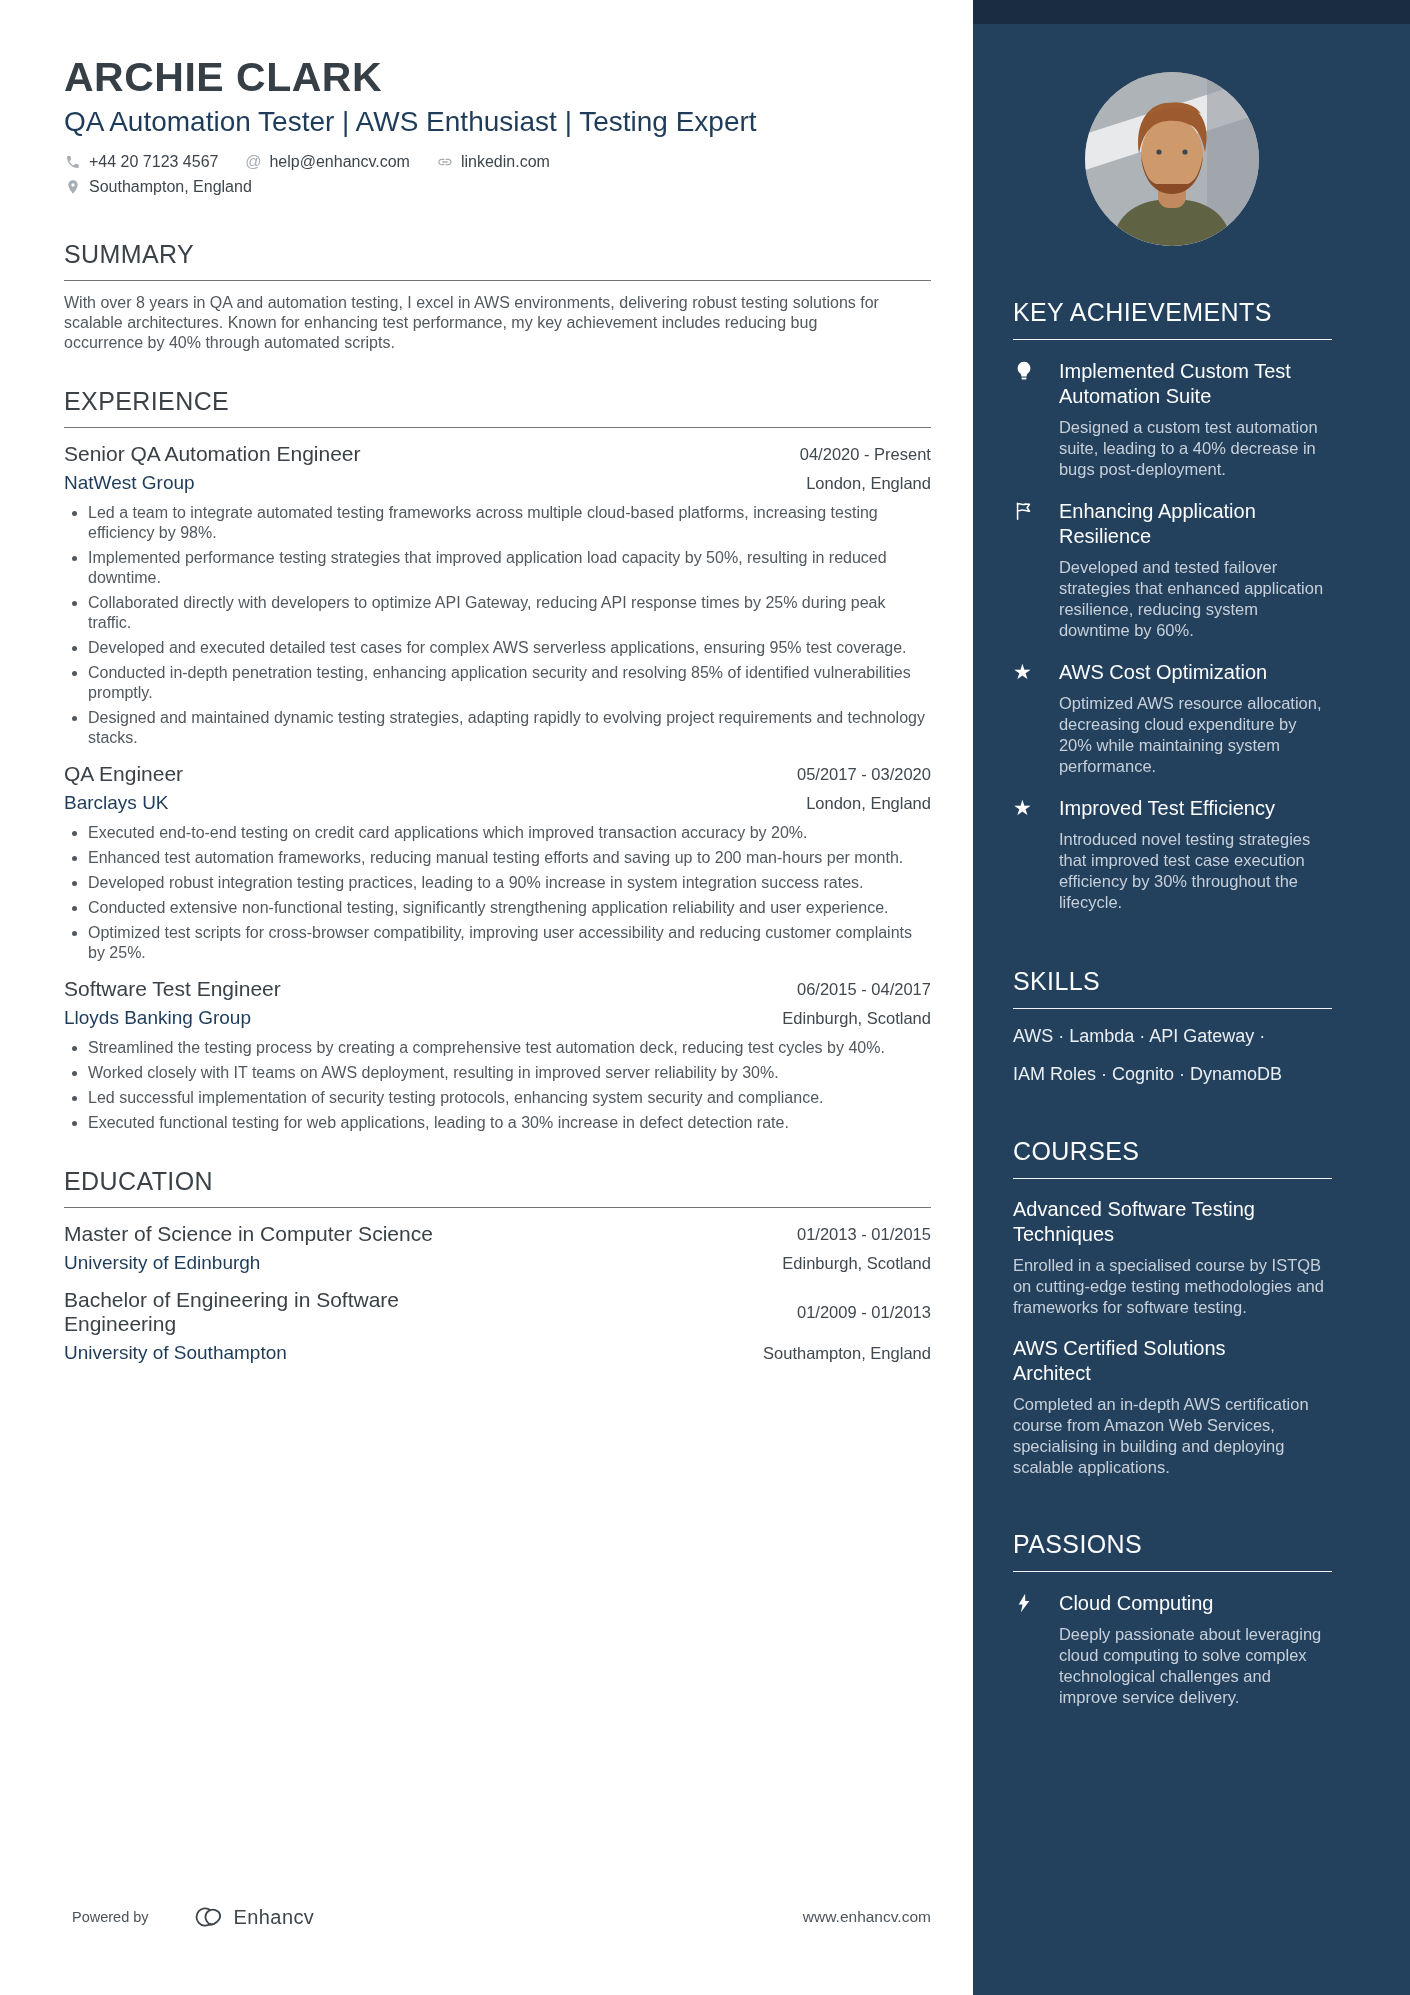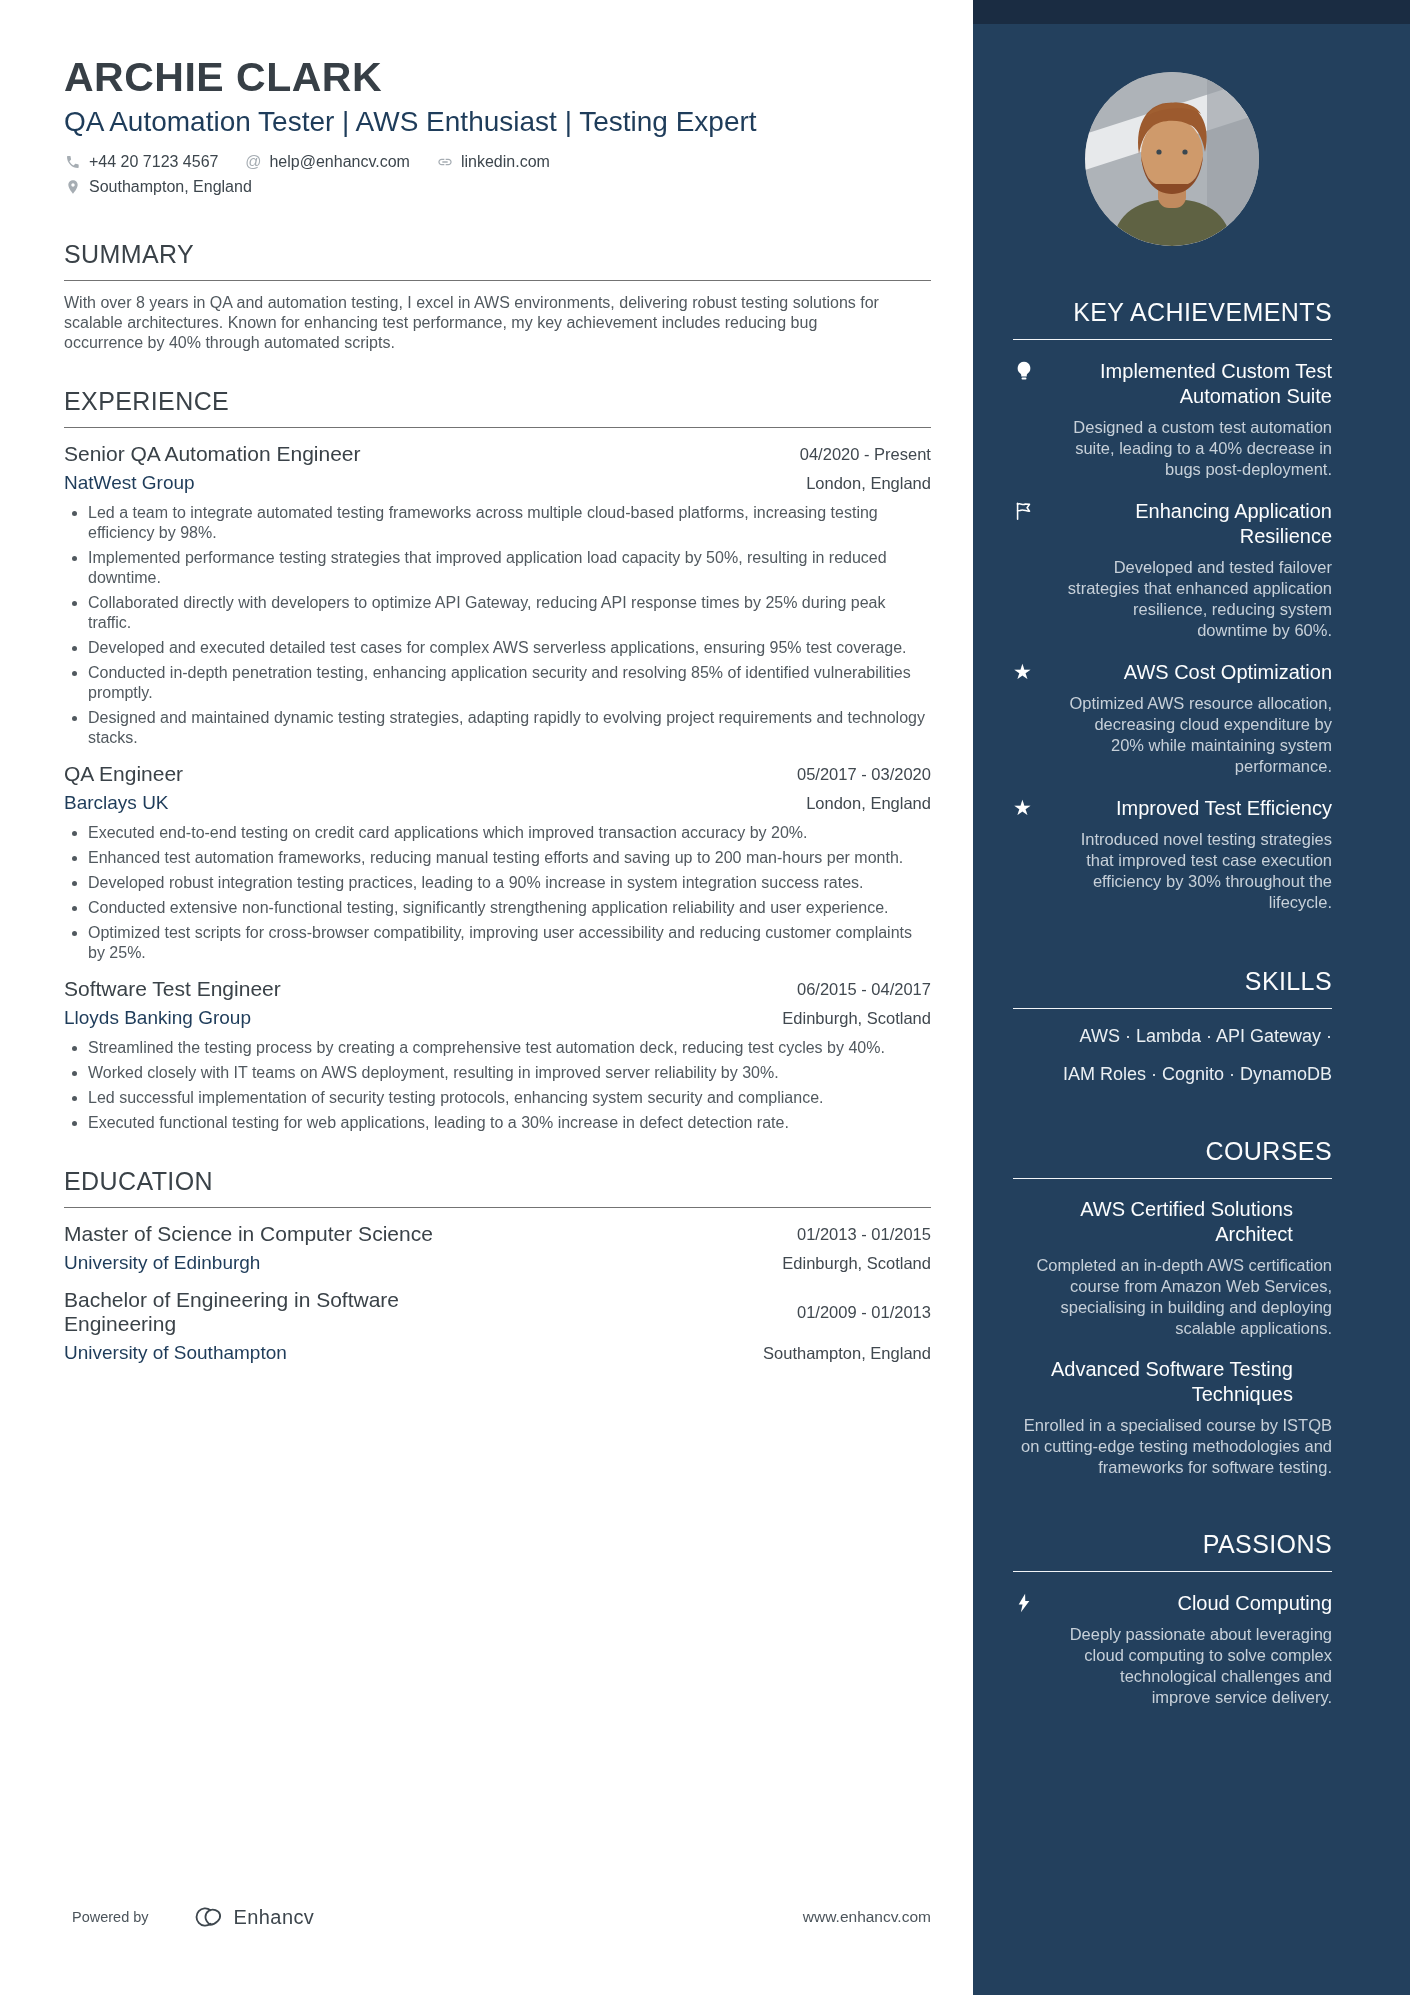--- a/index.html
+++ b/index.html
@@ -36,21 +36,21 @@
   
   .footer{position:absolute;left:72px;right:42px;bottom:66px;display:flex;align-items:center;}
   .pwd{font-size:14.5px;color:#4b545b;}
   .brandwrap{display:flex;align-items:center;gap:9px;margin-left:36px;}
   .brandwrap svg{width:40px;height:24px;}
   .brandname{font-size:20px;color:#3d464d;letter-spacing:.4px;}
   .site{margin-left:auto;font-size:15.5px;color:#4b545b;}
   
   .sidebar{width:488px;background:#23405d;box-sizing:border-box;display:flex;flex-direction:column;}
   .topbar{height:24px;background:#1a2c42;}
-  .sb-inner{box-sizing:border-box;padding:0 78px 0 40px;text-align:right;}
+  .sb-inner{box-sizing:border-box;padding:0 78px 0 40px;}
   .avatar{width:174px;height:174px;border-radius:50%;overflow:hidden;margin:48px auto 0 auto;background:#aeb3b8;}
   .avatar svg{display:block;width:174px;height:174px;}
   h2.sbsec{margin:52px 0 0 0;font-size:25px;font-weight:500;color:#fbfcfd;letter-spacing:.4px;
            border-bottom:1.5px solid #f2f5f7;padding-bottom:12px;}
   h2.sbsec.skills{margin-top:54px;}
   .ach{display:flex;margin-top:19px;}
   .ach-ico{width:30px;flex:0 0 30px;margin-right:16px;padding-top:1px;display:flex;justify-content:flex-start;}
   .ach-ico svg{width:22px;height:22px;}
   .ach-ico .star{font-size:21px;color:#ffffff;line-height:22px;}
   .ach-title{font-size:20px;line-height:25px;color:#fcfdfe;font-weight:500;max-width:280px;}
@@ -283,26 +283,26 @@
           <div class="ach-text">Introduced novel testing strategies that improved test case execution efficiency by 30% throughout the lifecycle.</div>
         </div>
       </div>
 
       <h2 class="sbsec skills">SKILLS</h2>
       <p class="skill-line">AWS · Lambda · API Gateway ·</p>
       <p class="skill-line">IAM Roles · Cognito · DynamoDB</p>
 
       <h2 class="sbsec">COURSES</h2>
       <div class="course">
+        <div class="course-title">Advanced Software Testing Techniques</div>
+        <div class="course-text">Enrolled in a specialised course by ISTQB on cutting-edge testing methodologies and frameworks for software testing.</div>
+      </div>
+      <div class="course">
         <div class="course-title">AWS Certified Solutions Architect</div>
         <div class="course-text">Completed an in-depth AWS certification course from Amazon Web Services, specialising in building and deploying scalable applications.</div>
-      </div>
-      <div class="course">
-        <div class="course-title">Advanced Software Testing Techniques</div>
-        <div class="course-text">Enrolled in a specialised course by ISTQB on cutting-edge testing methodologies and frameworks for software testing.</div>
       </div>
 
       <h2 class="sbsec">PASSIONS</h2>
       <div class="ach">
         <span class="ach-ico">
           <svg viewBox="0 0 24 24" fill="#ffffff">
               <path d="M13.2 2 6.2 13.6h4.2L8.6 22 17.8 9.9h-4.4L13.2 2z"></path>
             </svg>
         </span>
         <div class="ach-body">

